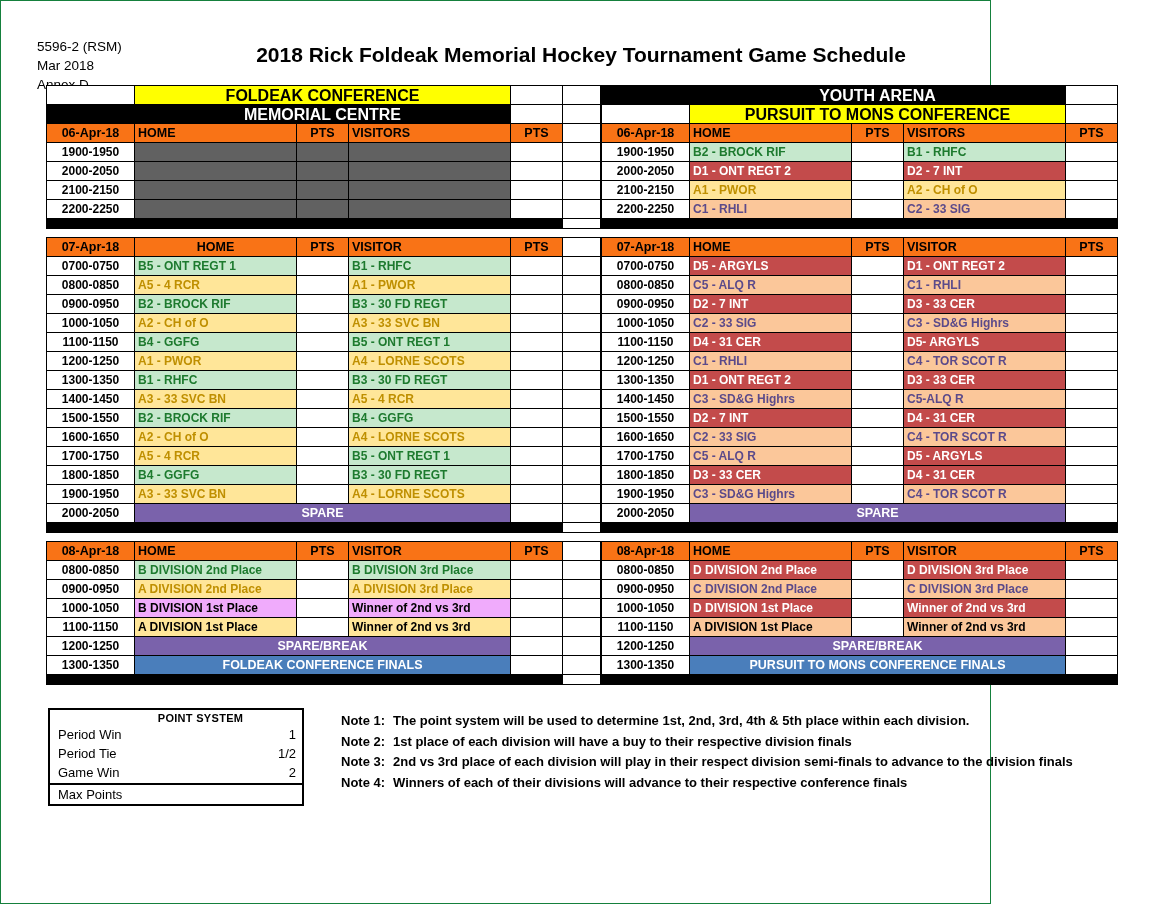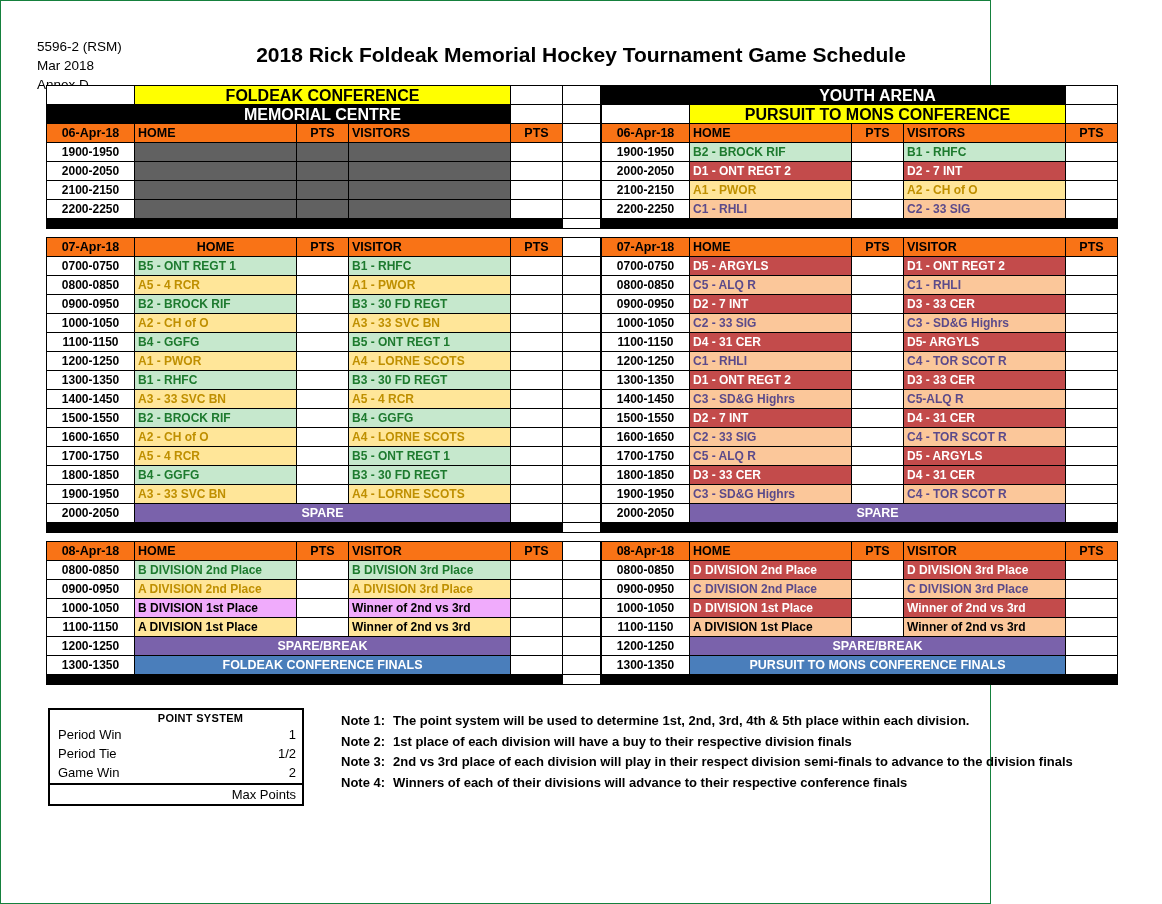--- a/index.html
+++ b/index.html
@@ -118,21 +118,21 @@
   #point-box .pb-title{
     text-align:center;font-weight:bold;font-size:11px;
     padding:2px 0 1px 12px;
     letter-spacing:0.3px;
     margin-left:37px;
   }
   #point-box .pb-row{
     display:flex;justify-content:space-between;
     padding:0 6px;line-height:19px;
   }
-  #point-box .pb-div{border-top:2px solid #000;margin-top:1px;justify-content:flex-end;}
+  #point-box .pb-div{border-top:2px solid #000;margin-top:1px;}
   #point-box .pb-row .lbl{padding-left:2px;}
 
   
   #notes{
     position:absolute;left:340px;top:710px;width:790px;
     font-size:13px;line-height:20.5px;
   }
   #notes .note-line{white-space:nowrap;font-weight:bold;}
   #notes .note-lbl{display:inline-block;width:52px;}
 </style>

